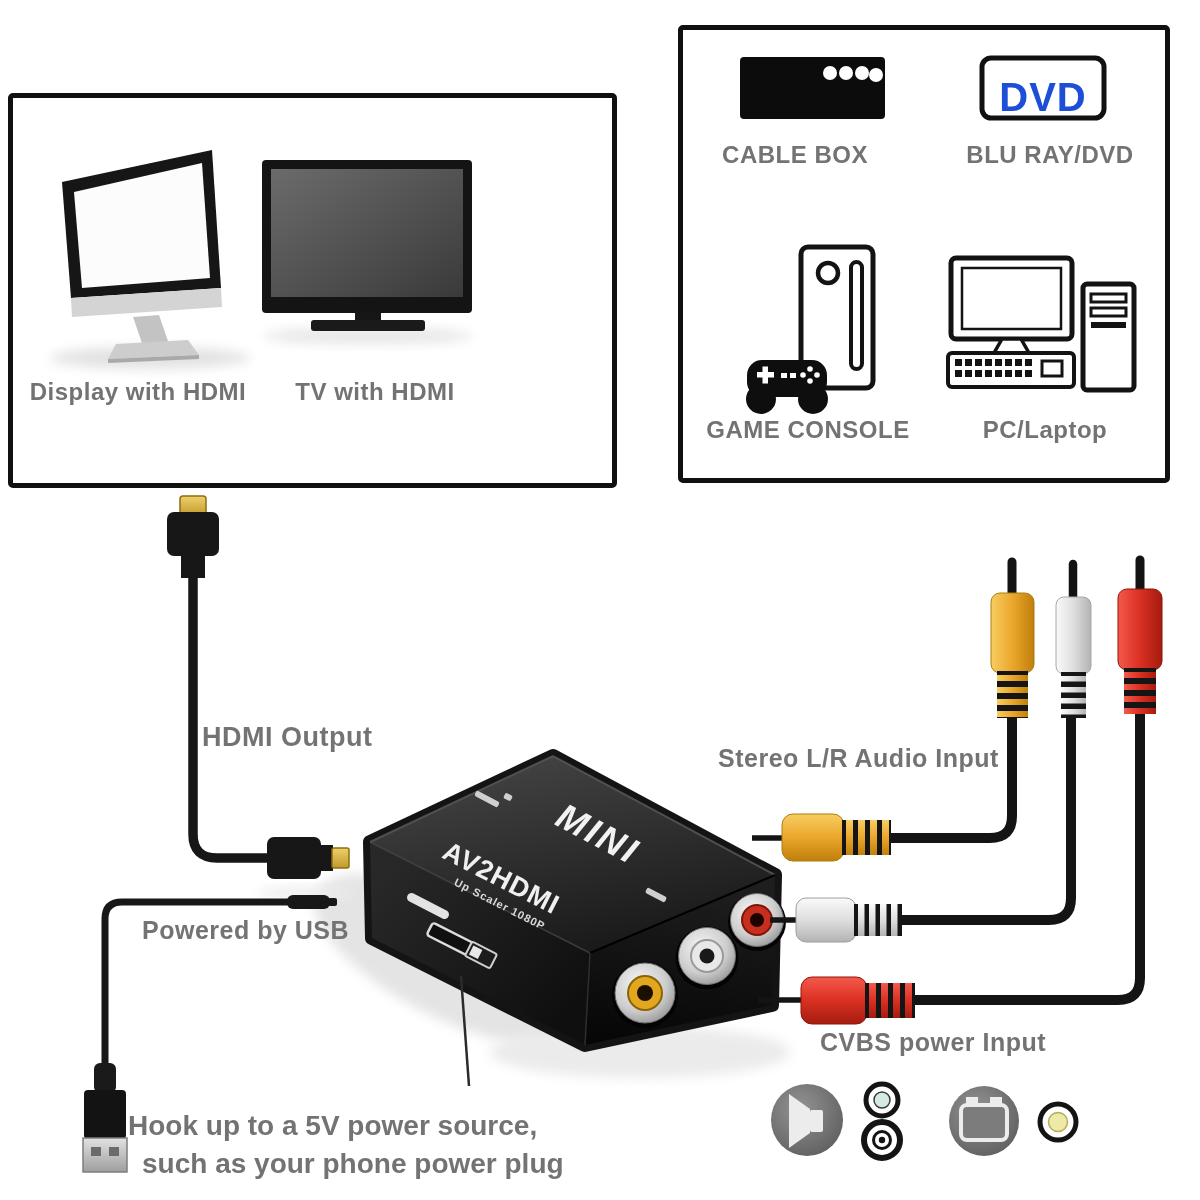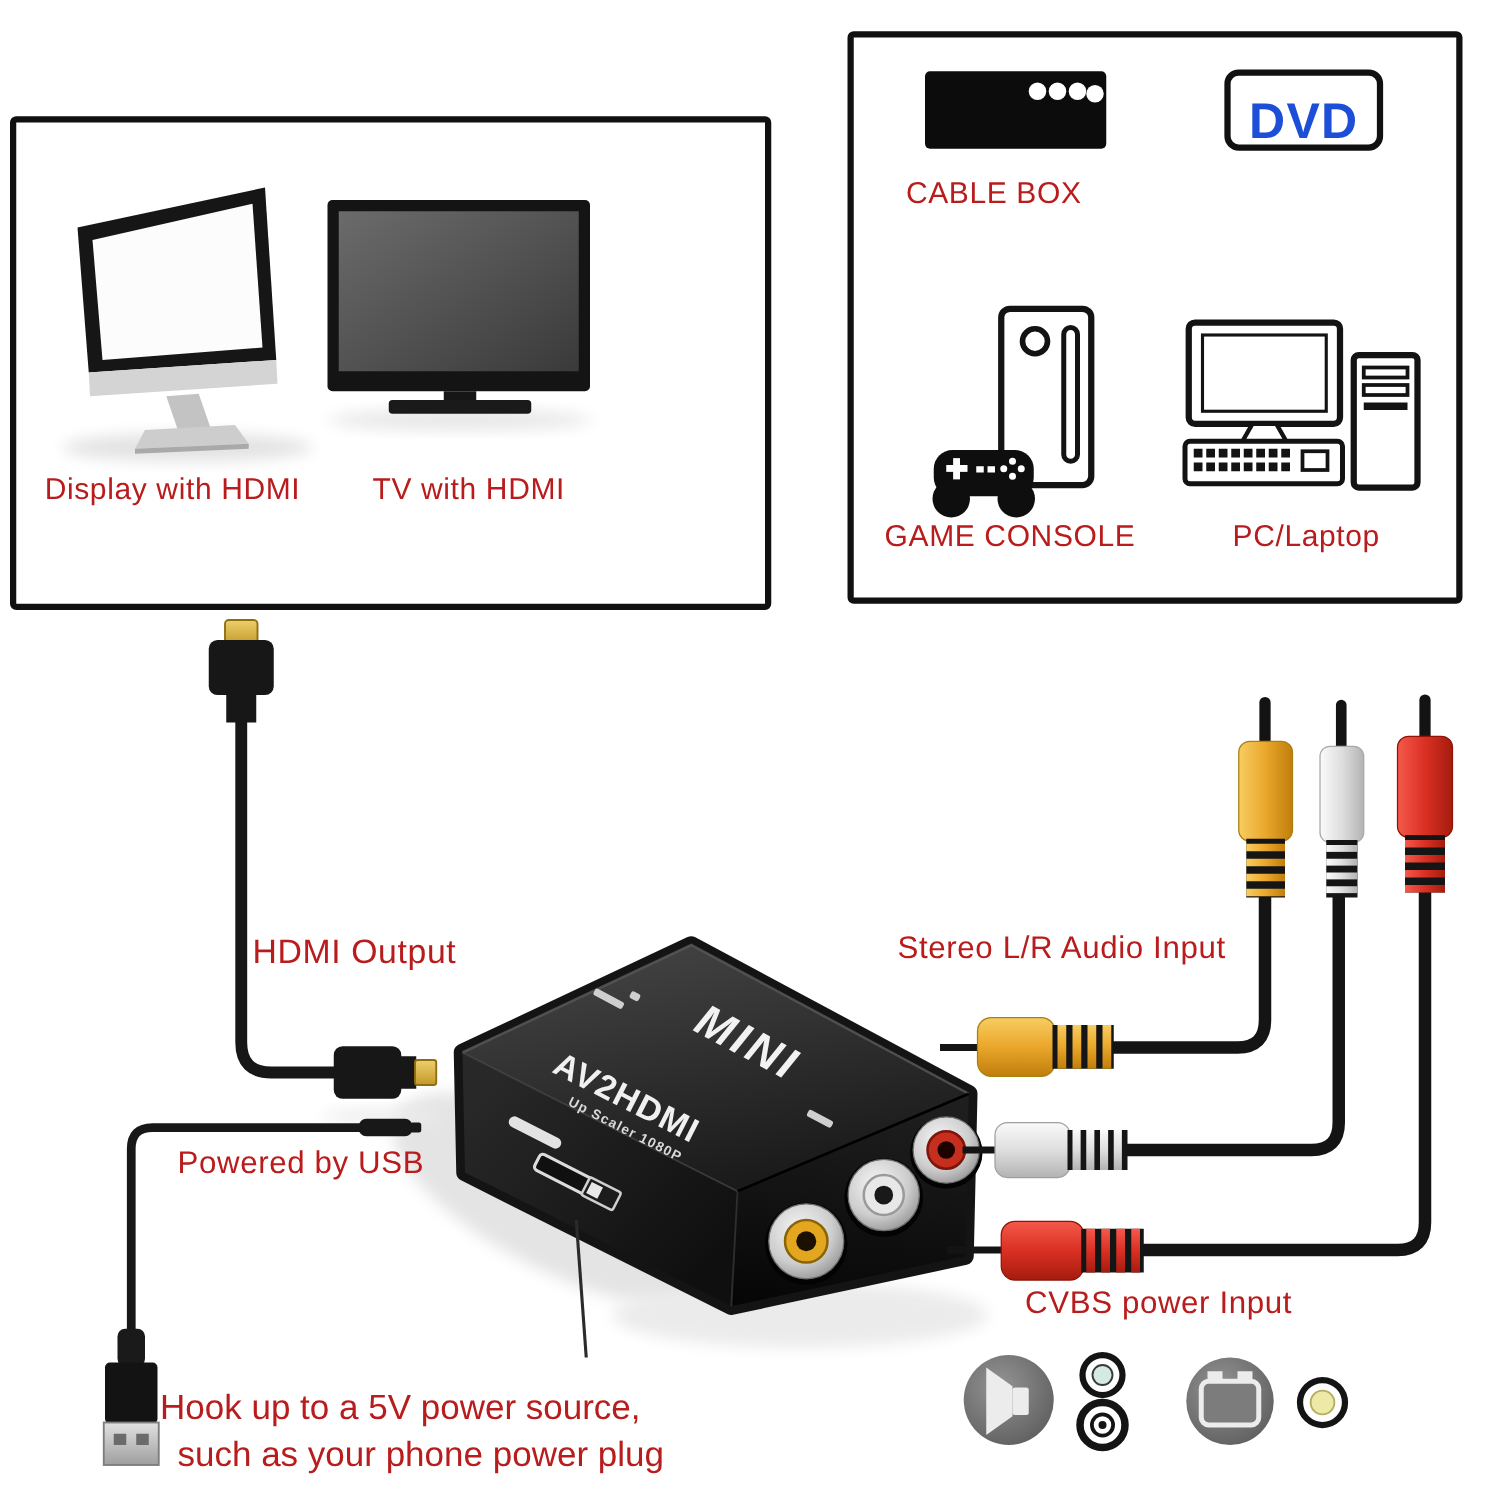--- a/index.html
+++ b/index.html
@@ -8,21 +8,21 @@
     font-family:"Liberation Sans","DejaVu Sans",sans-serif;overflow:hidden;
   }
   .stage svg{position:absolute;left:0;top:0;}
   .panel{
     position:absolute;border:5px solid #101010;border-radius:5px;
     box-sizing:border-box;background:transparent;
   }
   .panel-outputs{left:8px;top:93px;width:609px;height:395px;}
   .panel-sources{left:678px;top:25px;width:492px;height:458px;}
   .lbl{
-    position:absolute;color:#b91c1c;font-weight:400;line-height:1.15;
+    position:absolute;color:#737373;font-weight:700;line-height:1.15;
     white-space:nowrap;letter-spacing:.5px;
   }
   .lbl.center{text-align:center;}
   .f24{font-size:24px;}
   .f25{font-size:25px;}
   .f27{font-size:27px;}
   .f28{font-size:28px;}
   .dvd-badge{
     position:absolute;left:982px;top:63px;width:122px;text-align:center;
     font-size:40px;font-weight:800;letter-spacing:1px;color:#1d4ed8;margin-top:12px;
@@ -360,25 +360,26 @@
         <circle cx="1058" cy="1122" r="18" fill="#ffffff" stroke="#141414" stroke-width="5"></circle>
         <circle cx="1058" cy="1122" r="9.5" fill="#efe9a8" stroke="#b5ad5e" stroke-width="1.5"></circle>
       </g>
     </g>
   </svg>
 
   <div class="lbl center f24" style="left:265px;top:378px;width:220px;">TV with HDMI</div>
   <div class="lbl center f24" style="left:28px;top:378px;width:220px;">Display with HDMI</div>
 
   <div class="lbl center f24" style="left:685px;top:141px;width:220px;">CABLE BOX</div>
+  <div class="lbl center f24" style="left:940px;top:141px;width:220px;">BLU RAY/DVD</div>
   <div class="dvd-badge">DVD</div>
   <div class="lbl center f24" style="left:935px;top:416px;width:220px;">PC/Laptop</div>
   <div class="lbl center f24" style="left:698px;top:416px;width:220px;">GAME CONSOLE</div>
 
-  <div class="lbl f27" style="left:202px;top:722px;margin-top:24px;">HDMI Output</div>
+  <div class="lbl f27" style="left:202px;top:722px;">HDMI Output</div>
   <div class="lbl f25" style="left:718px;top:744px;">Stereo L/R Audio Input</div>
   <div class="lbl f25" style="left:142px;top:916px;">Powered by USB</div>
   <div class="lbl f25" style="left:820px;top:1028px;">CVBS power Input</div>
   <div class="lbl f28" style="left:128px;top:1110px;letter-spacing:0;">Hook up to a 5V power source,</div>
   <div class="lbl f28" style="left:142px;top:1148px;letter-spacing:0;">such as your phone power plug</div>
 
   <div class="mini-brand">MINI</div>
   <div class="model-print">AV2HDMI</div>
   <div class="model-sub">Up Scaler 1080P</div>
 

